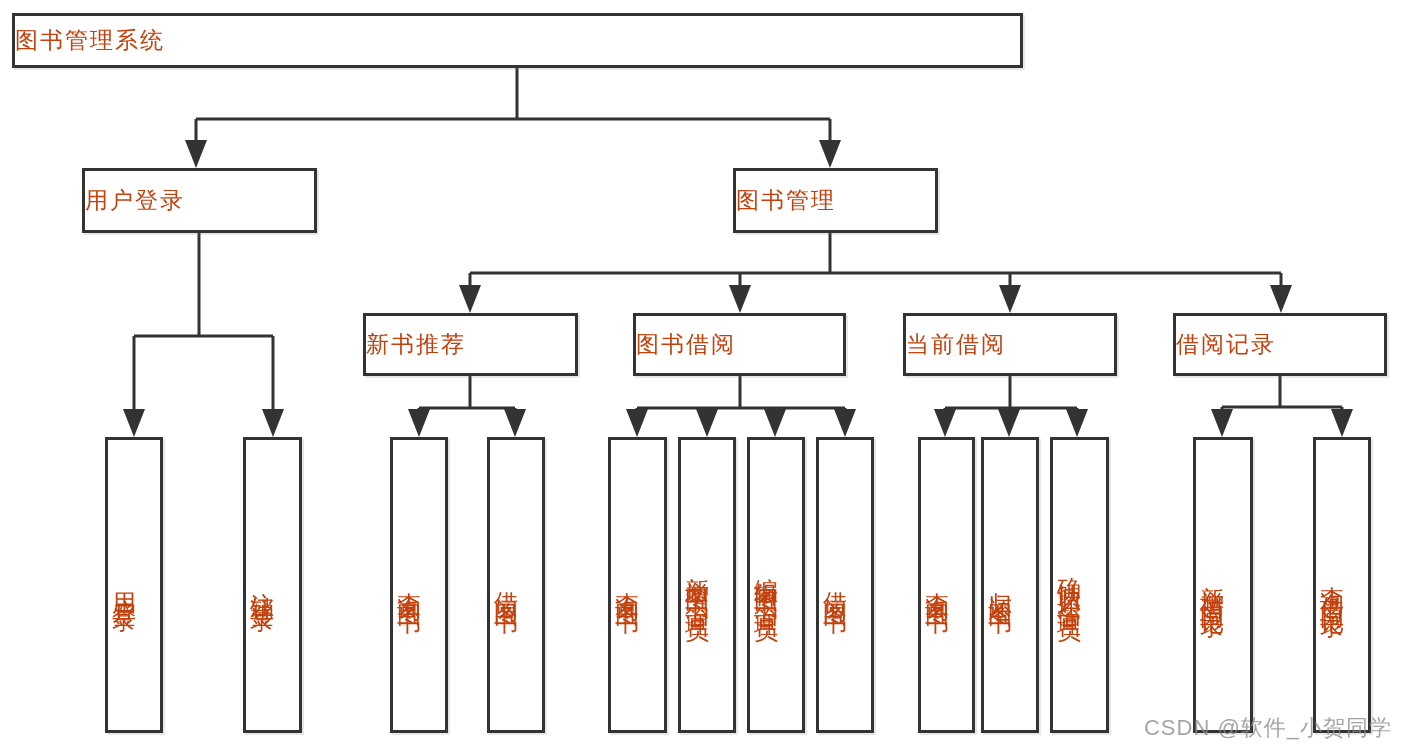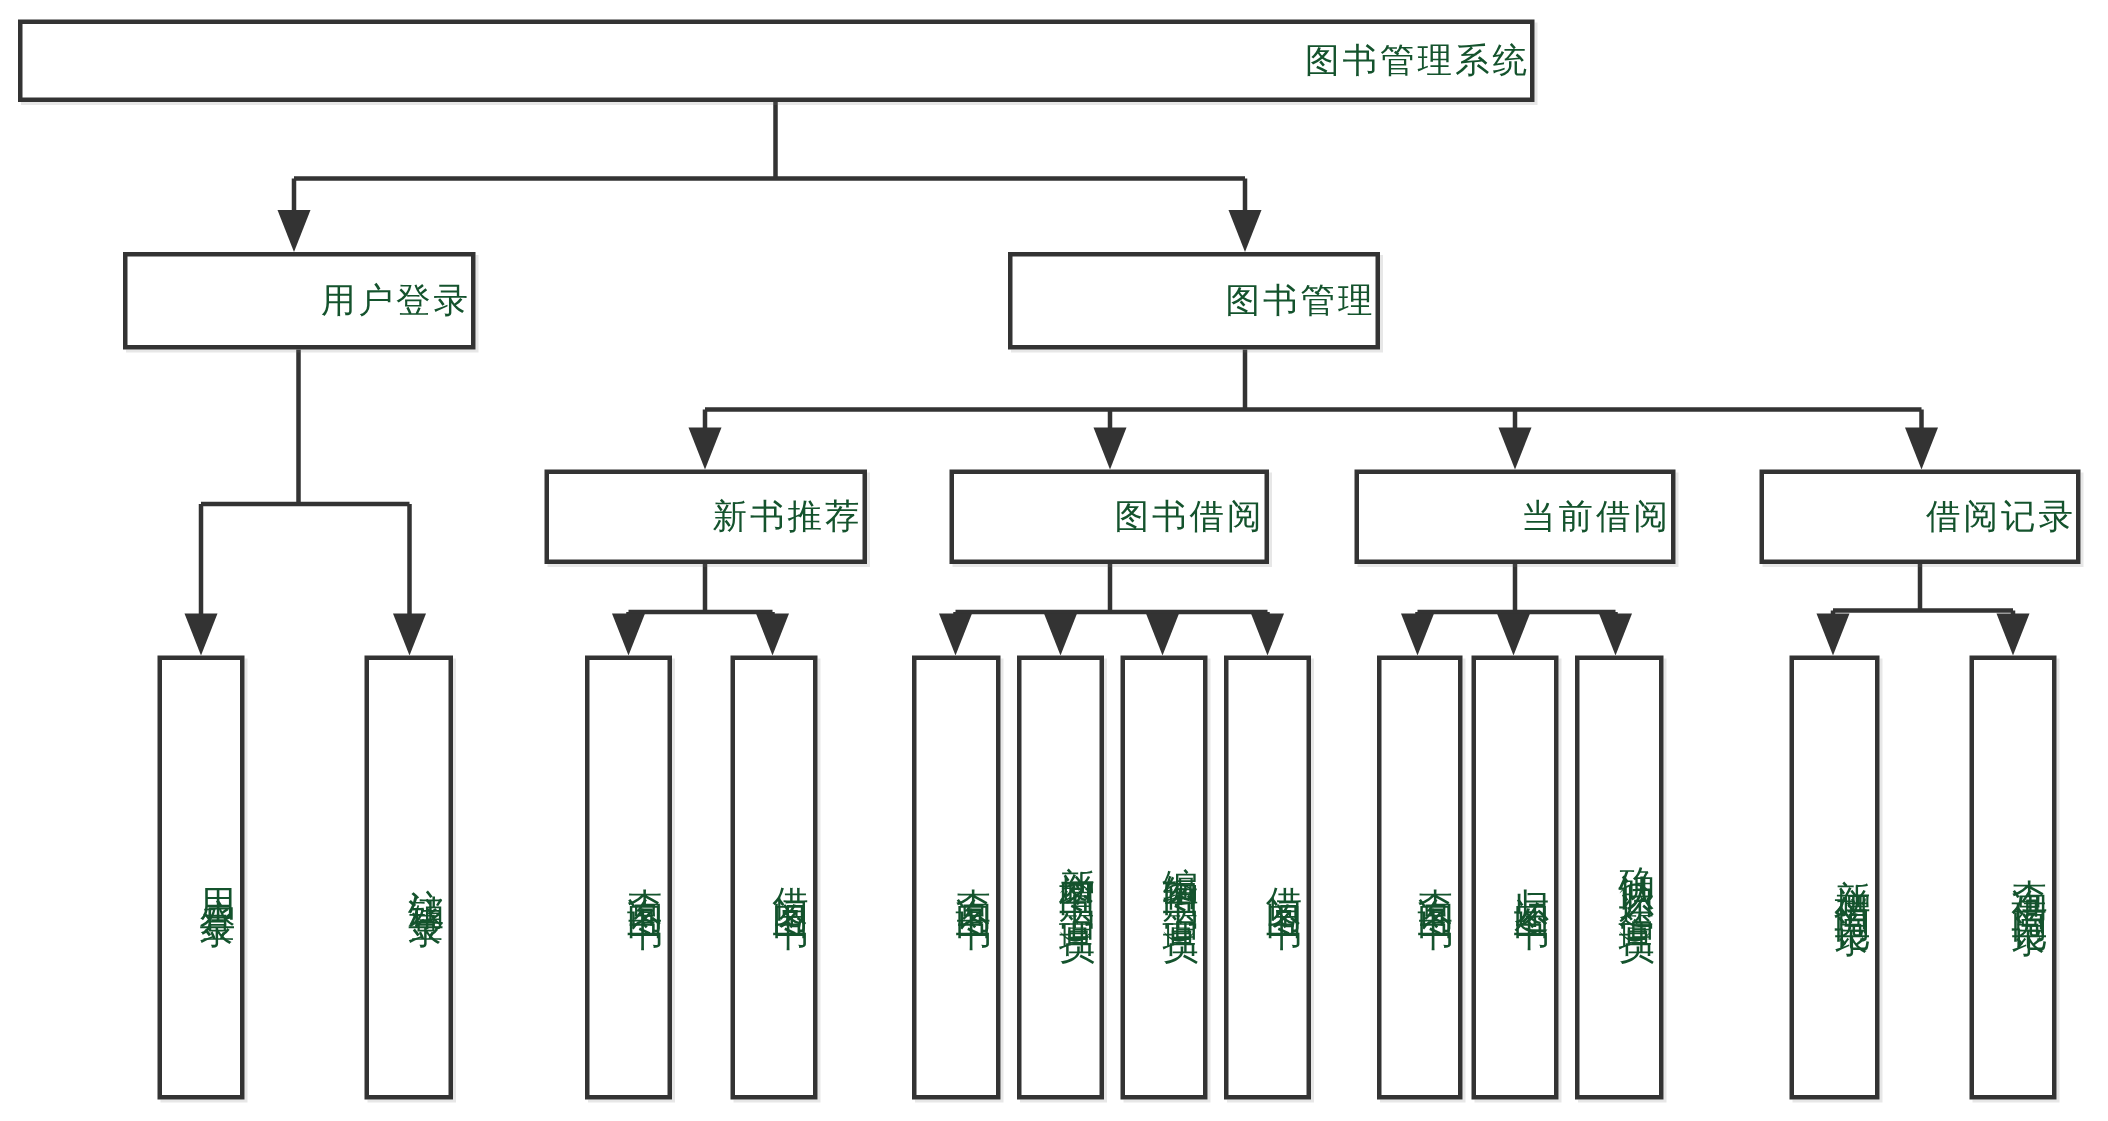--- a/index.html
+++ b/index.html
@@ -16,40 +16,40 @@
     left: 0; top: 0;
     width: 1405px; height: 747px;
   }
   .node {
     position: absolute;
     box-sizing: border-box;
     border: 3px solid #333333;
     background: #ffffff;
     display: flex;
     align-items: center;
-    justify-content: flex-end;
-    color: #14532d;
+    justify-content: flex-start;
+    color: #c2410c;
     box-shadow: 2px 2px 0 rgba(120,120,120,0.18);
   }
   .hlabel {
     font-size: 23px;
     letter-spacing: 2px;
     white-space: nowrap;
   }
   .vlabel {
     writing-mode: vertical-rl;
     text-orientation: mixed;
     font-size: 24px;
     letter-spacing: 6px;
     white-space: nowrap;
   }
   
   .root  { left: 12px;  top: 13px;  width: 1011px; height: 55px; }
   .l2a   { left: 82px;  top: 168px; width: 235px;  height: 65px; }
-  .l2b   { left: 672px; top: 168px; width: 248px;  height: 65px; }
+  .l2b   { left: 733px; top: 168px; width: 205px;  height: 65px; }
   .l3    { top: 313px;  height: 63px; }
   .l3a   { left: 363px;  width: 215px; }
   .l3b   { left: 633px;  width: 213px; }
   .l3c   { left: 903px;  width: 214px; }
   .l3d   { left: 1173px; width: 214px; }
   .leaf  { top: 437px; height: 296px; width: 58px; }
   .lf1  { left: 105px; }
   .lf2  { left: 243px; width: 59px; }
   .lf3  { left: 390px; }
   .lf4  { left: 487px; }
@@ -172,14 +172,15 @@
   <div class="node leaf lf11">
     <span class="vlabel">确认归还（管理员）</span>
   </div>
   <div class="node leaf lf12">
     <span class="vlabel">新增借阅记录</span>
   </div>
   <div class="node leaf lf13">
     <span class="vlabel">查询借阅记录</span>
   </div>
 
+  <div class="watermark">CSDN @软件_小贺同学</div>
 
 </div>
 
 </body></html>

